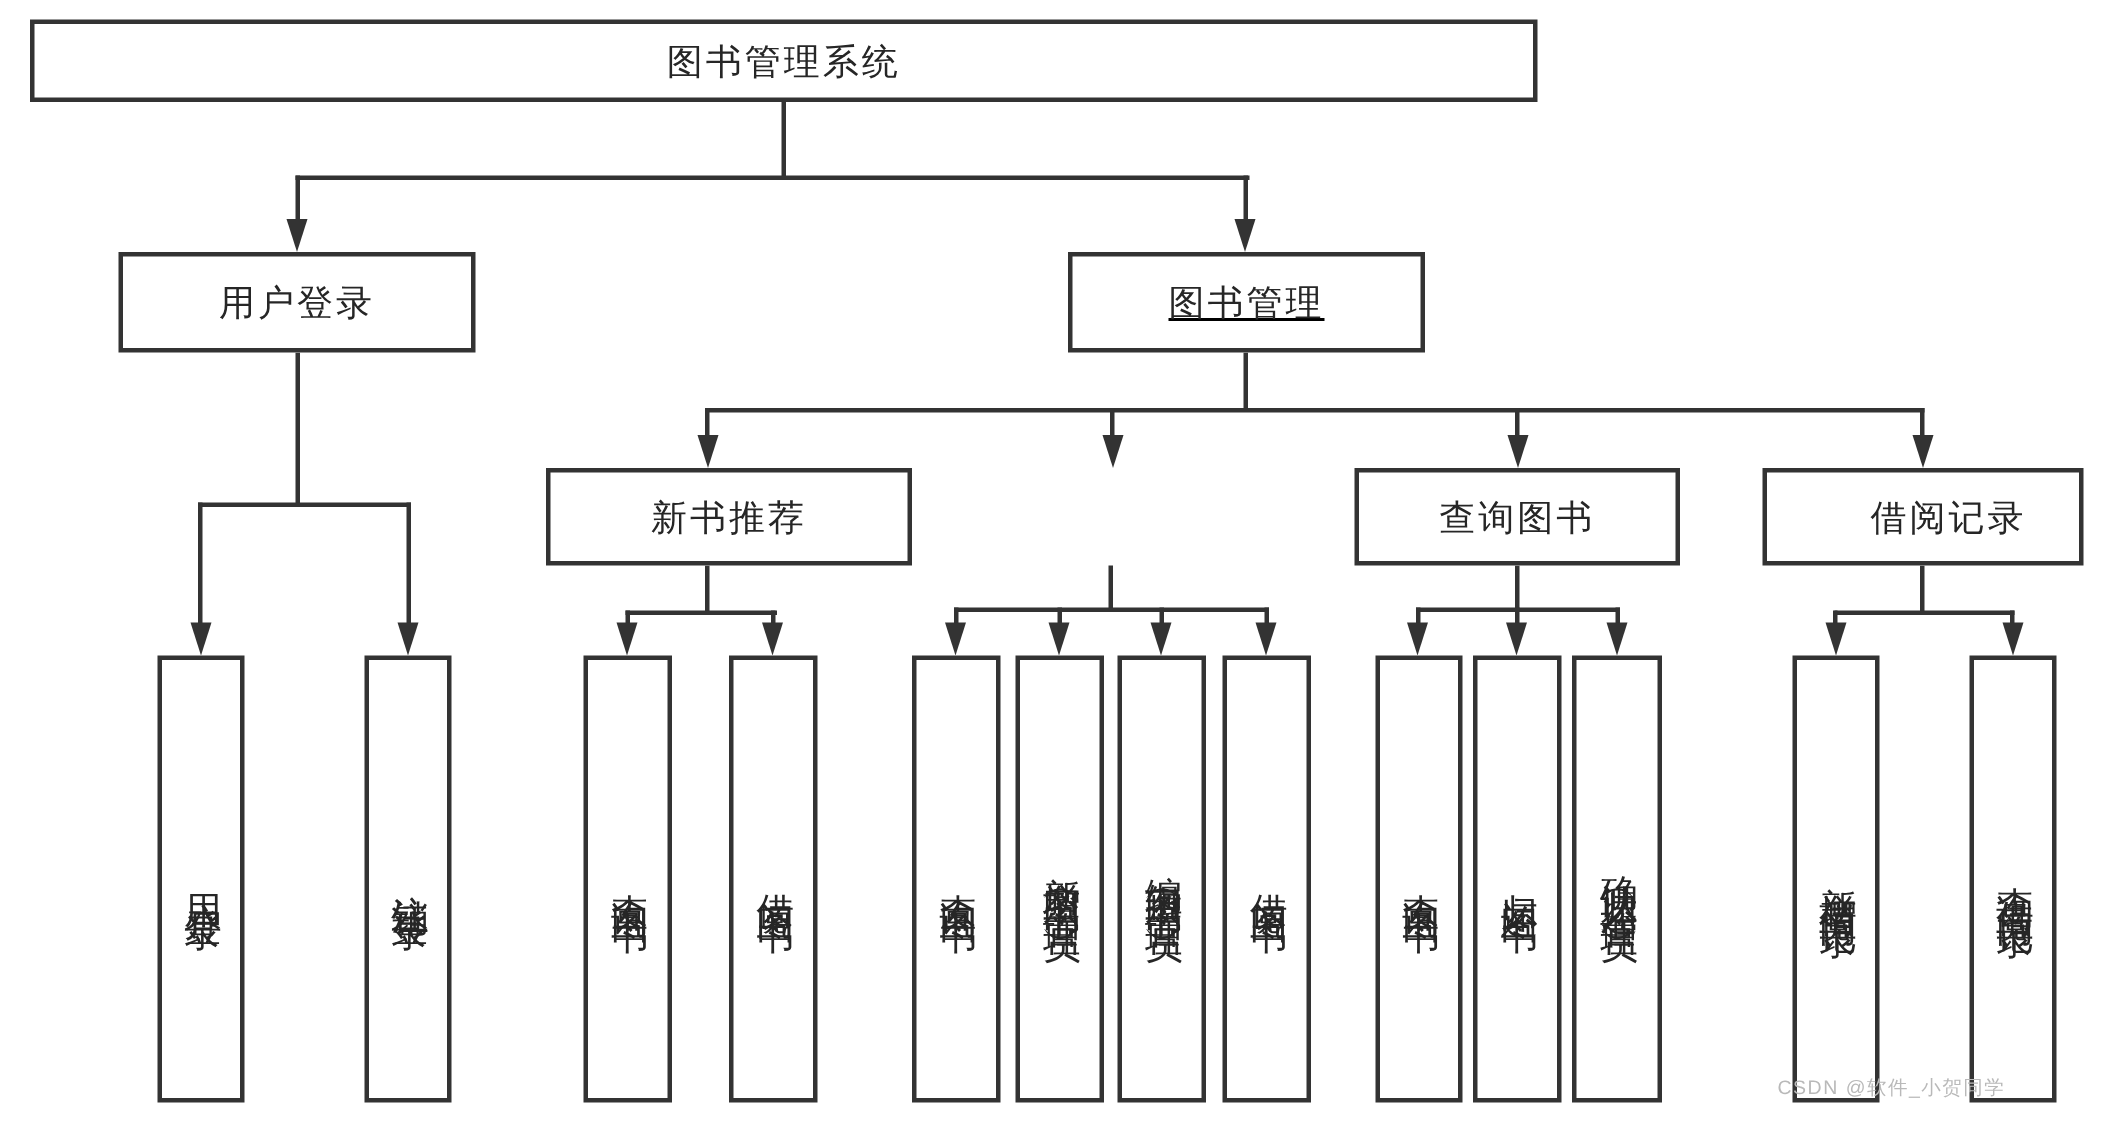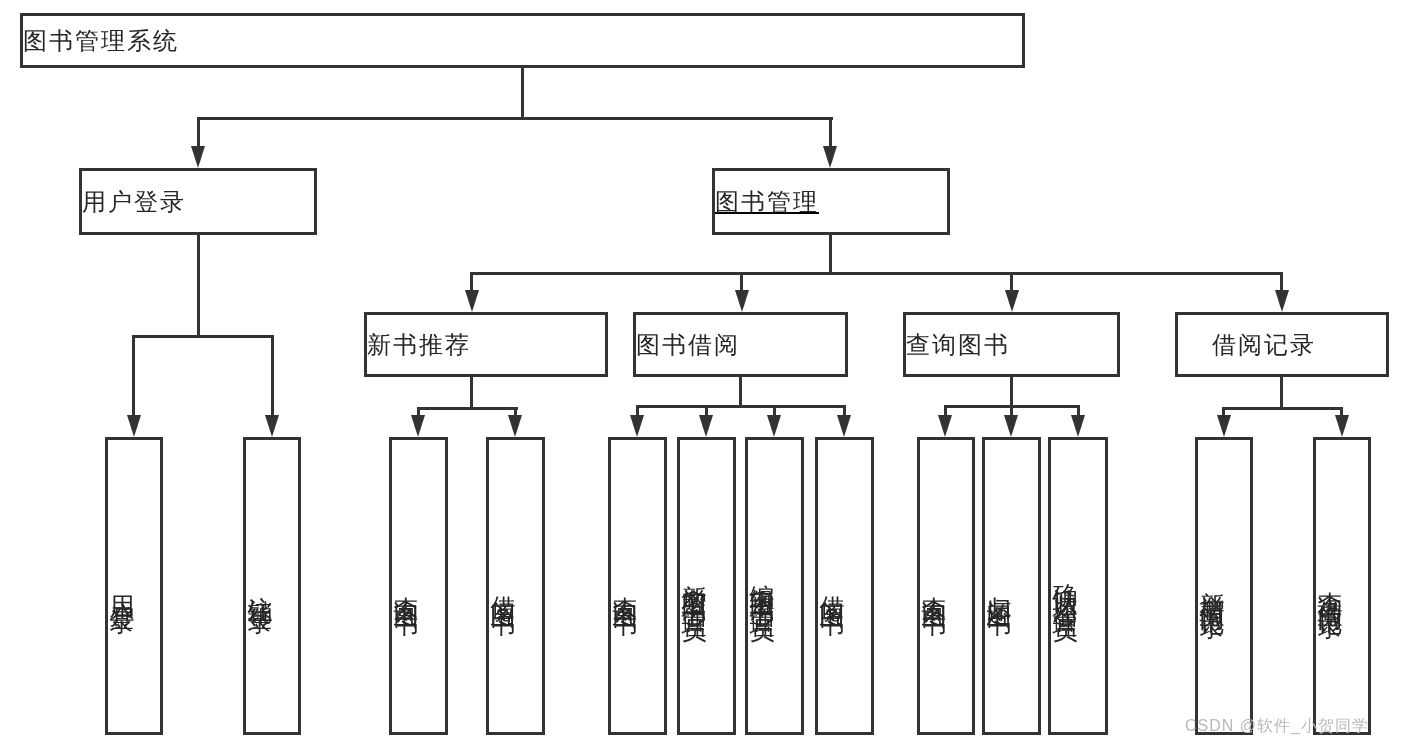--- a/index.html
+++ b/index.html
@@ -1,25 +1,25 @@
 <!DOCTYPE html>
 <html><head>
 <meta charset="utf-8">
 <style>
   html,body{margin:0;padding:0;background:#ffffff;}
   body{font-family:"Liberation Sans","DejaVu Sans",sans-serif;}
   .canvas{position:relative;width:1405px;height:747px;background:#ffffff;overflow:hidden;}
   .box{position:absolute;box-sizing:border-box;border:3px solid #333333;background:#ffffff;
-       display:flex;align-items:center;}
+       display:flex;align-items:center;justify-content:center;}
   .hlabel{font-size:24px;letter-spacing:2px;color:#262626;white-space:nowrap;}
   .vlabel{writing-mode:vertical-rl;font-size:25px;letter-spacing:5px;color:#262626;line-height:1.1;}
   .vline,.hline,.stub{position:absolute;background:#333333;}
   .arrow{position:absolute;width:0;height:0;border-left:7px solid transparent;
          border-right:7px solid transparent;border-top:22px solid #333333;}
-  .watermark{position:absolute;left:1185px;top:716px;font-size:16px;color:#b9b9b9;
+  .watermark{position:absolute;left:1185px;top:716px;font-size:13px;color:#b9b9b9;
              letter-spacing:1px;white-space:nowrap;}
 </style>
 </head>
 <body>
 
 <div class="canvas">
 
   <div class="vline" style="left:521px;top:68px;width:3px;height:50px;"></div>
   <div class="hline" style="left:197px;top:117px;width:636px;height:3px;"></div>
   <div class="stub" style="left:197px;top:117px;width:3px;height:31px;"></div>
@@ -86,23 +86,20 @@
   <div class="box" style="left:79px;top:168px;width:238px;height:67px;">
     <span class="hlabel">用户登录</span>
   </div>
   <div class="box" style="left:712px;top:168px;width:238px;height:67px;text-decoration:underline;">
     <span class="hlabel">图书管理</span>
   </div>
 
   <div class="box" style="left:364px;top:312px;width:244px;height:65px;">
     <span class="hlabel">新书推荐</span>
   </div>
-  <div class="box" style="left:633px;top:312px;width:215px;height:65px;">
-    <span class="hlabel">图书借阅</span>
-  </div>
   <div class="box" style="left:903px;top:312px;width:217px;height:65px;">
     <span class="hlabel">查询图书</span>
   </div>
   <div class="box" style="left:1175px;top:312px;width:214px;height:65px;padding-left:34px;">
     <span class="hlabel">借阅记录</span>
   </div>
 
   <div class="box" style="left:105px;top:437px;width:58px;height:298px;">
     <span class="vlabel">用户登录</span>
   </div>

